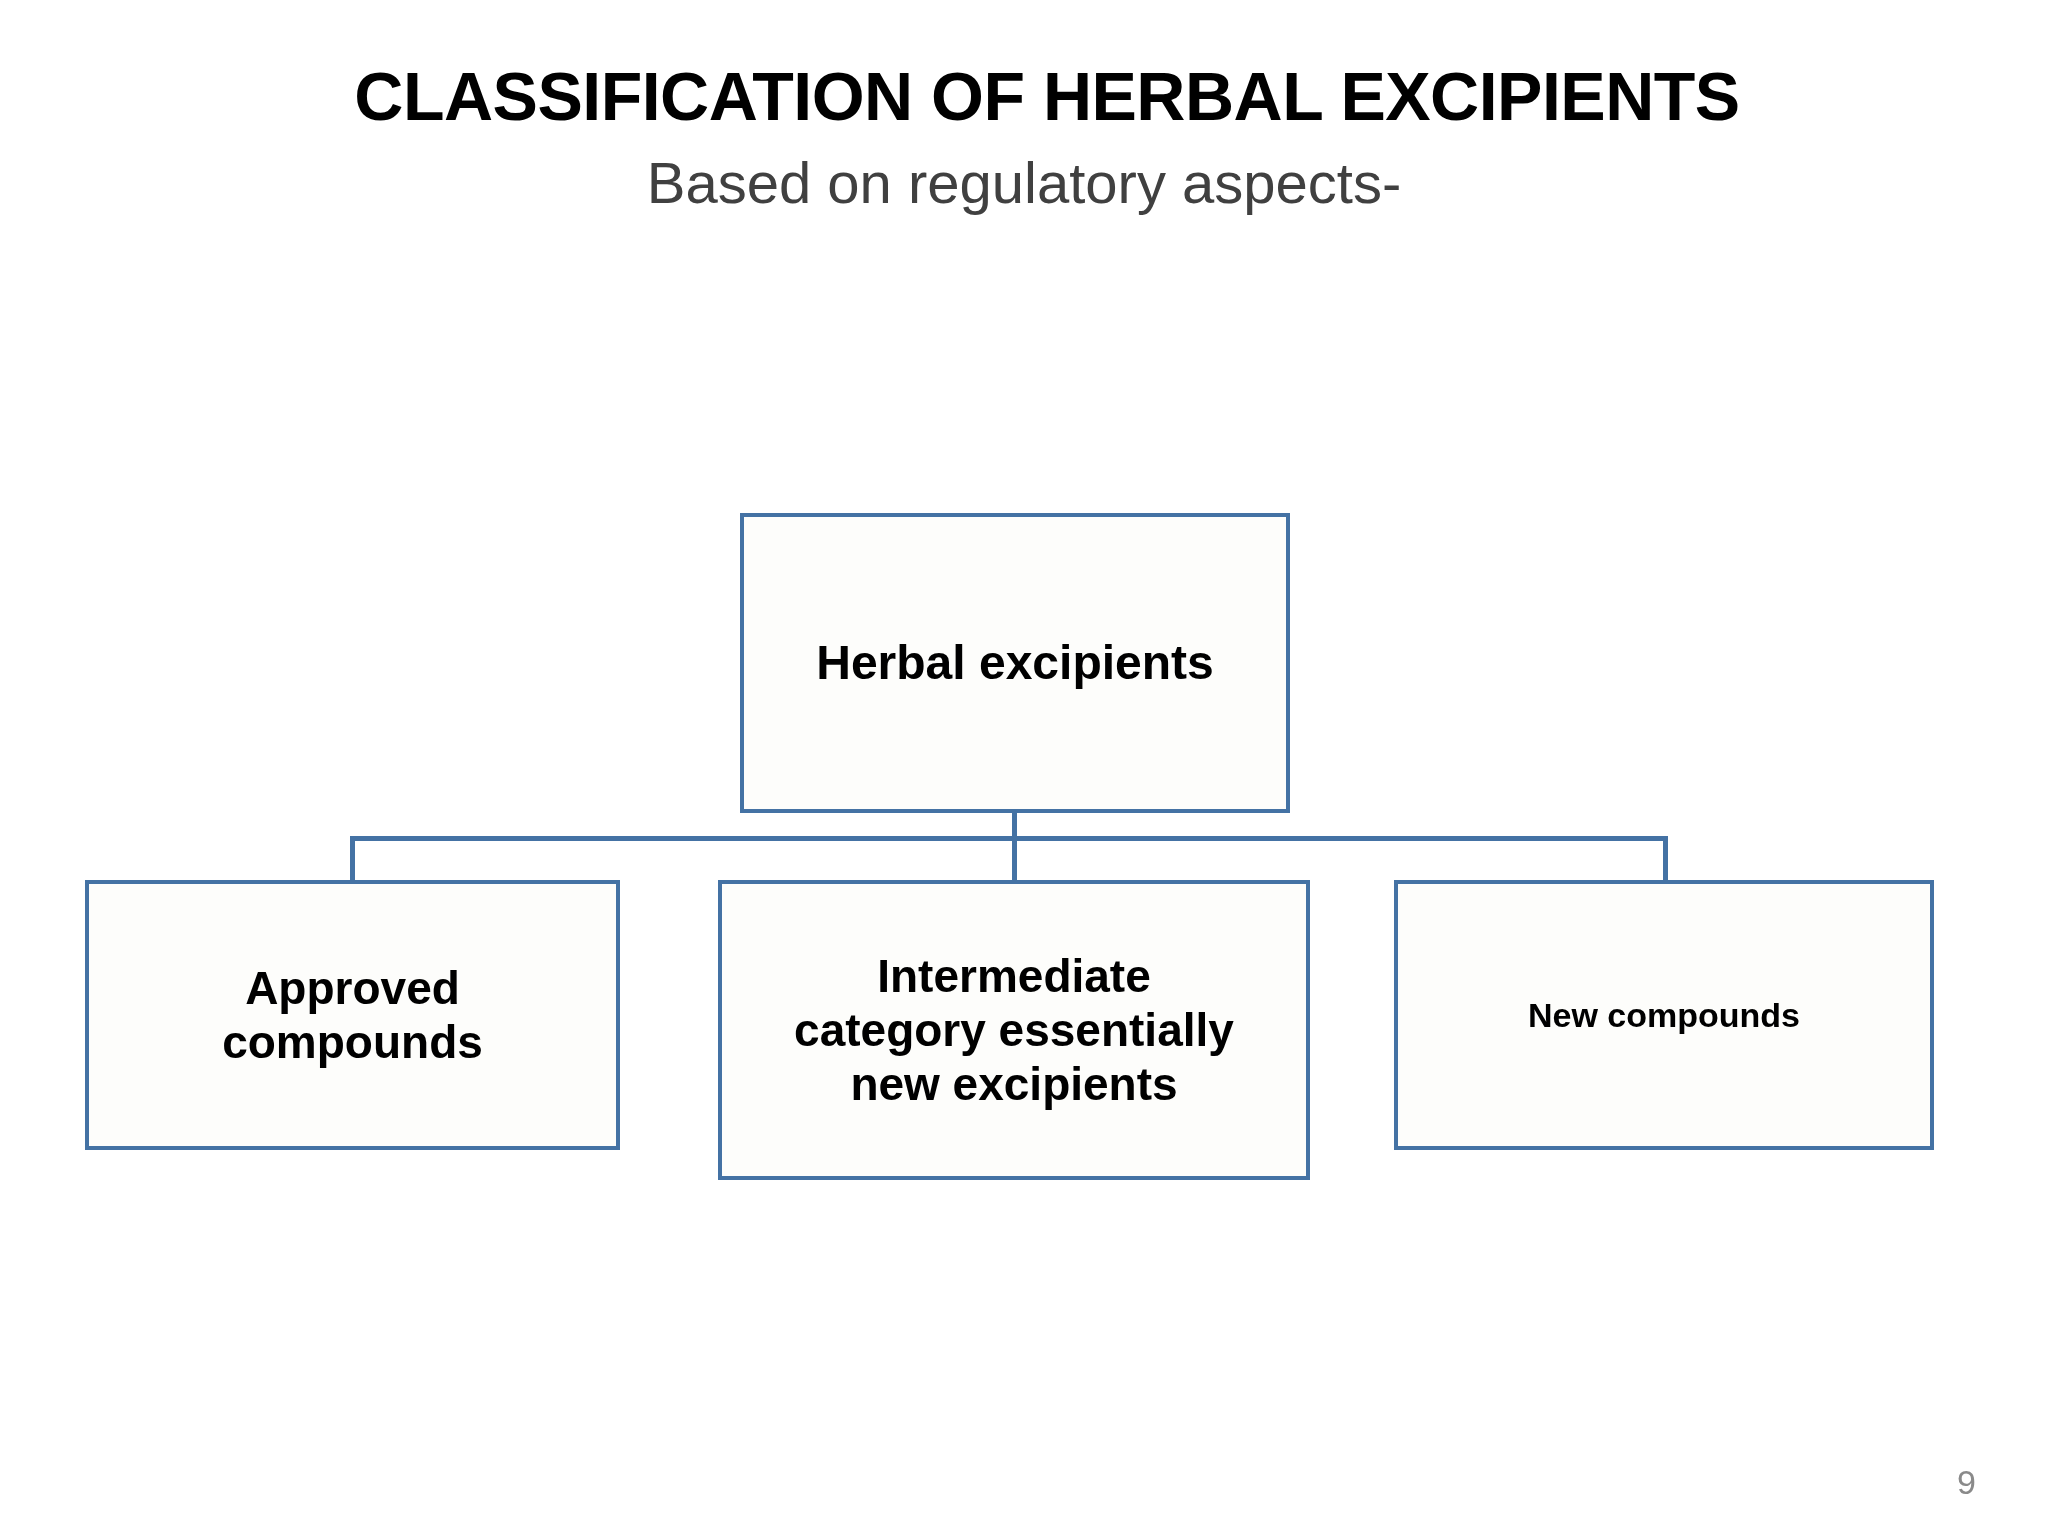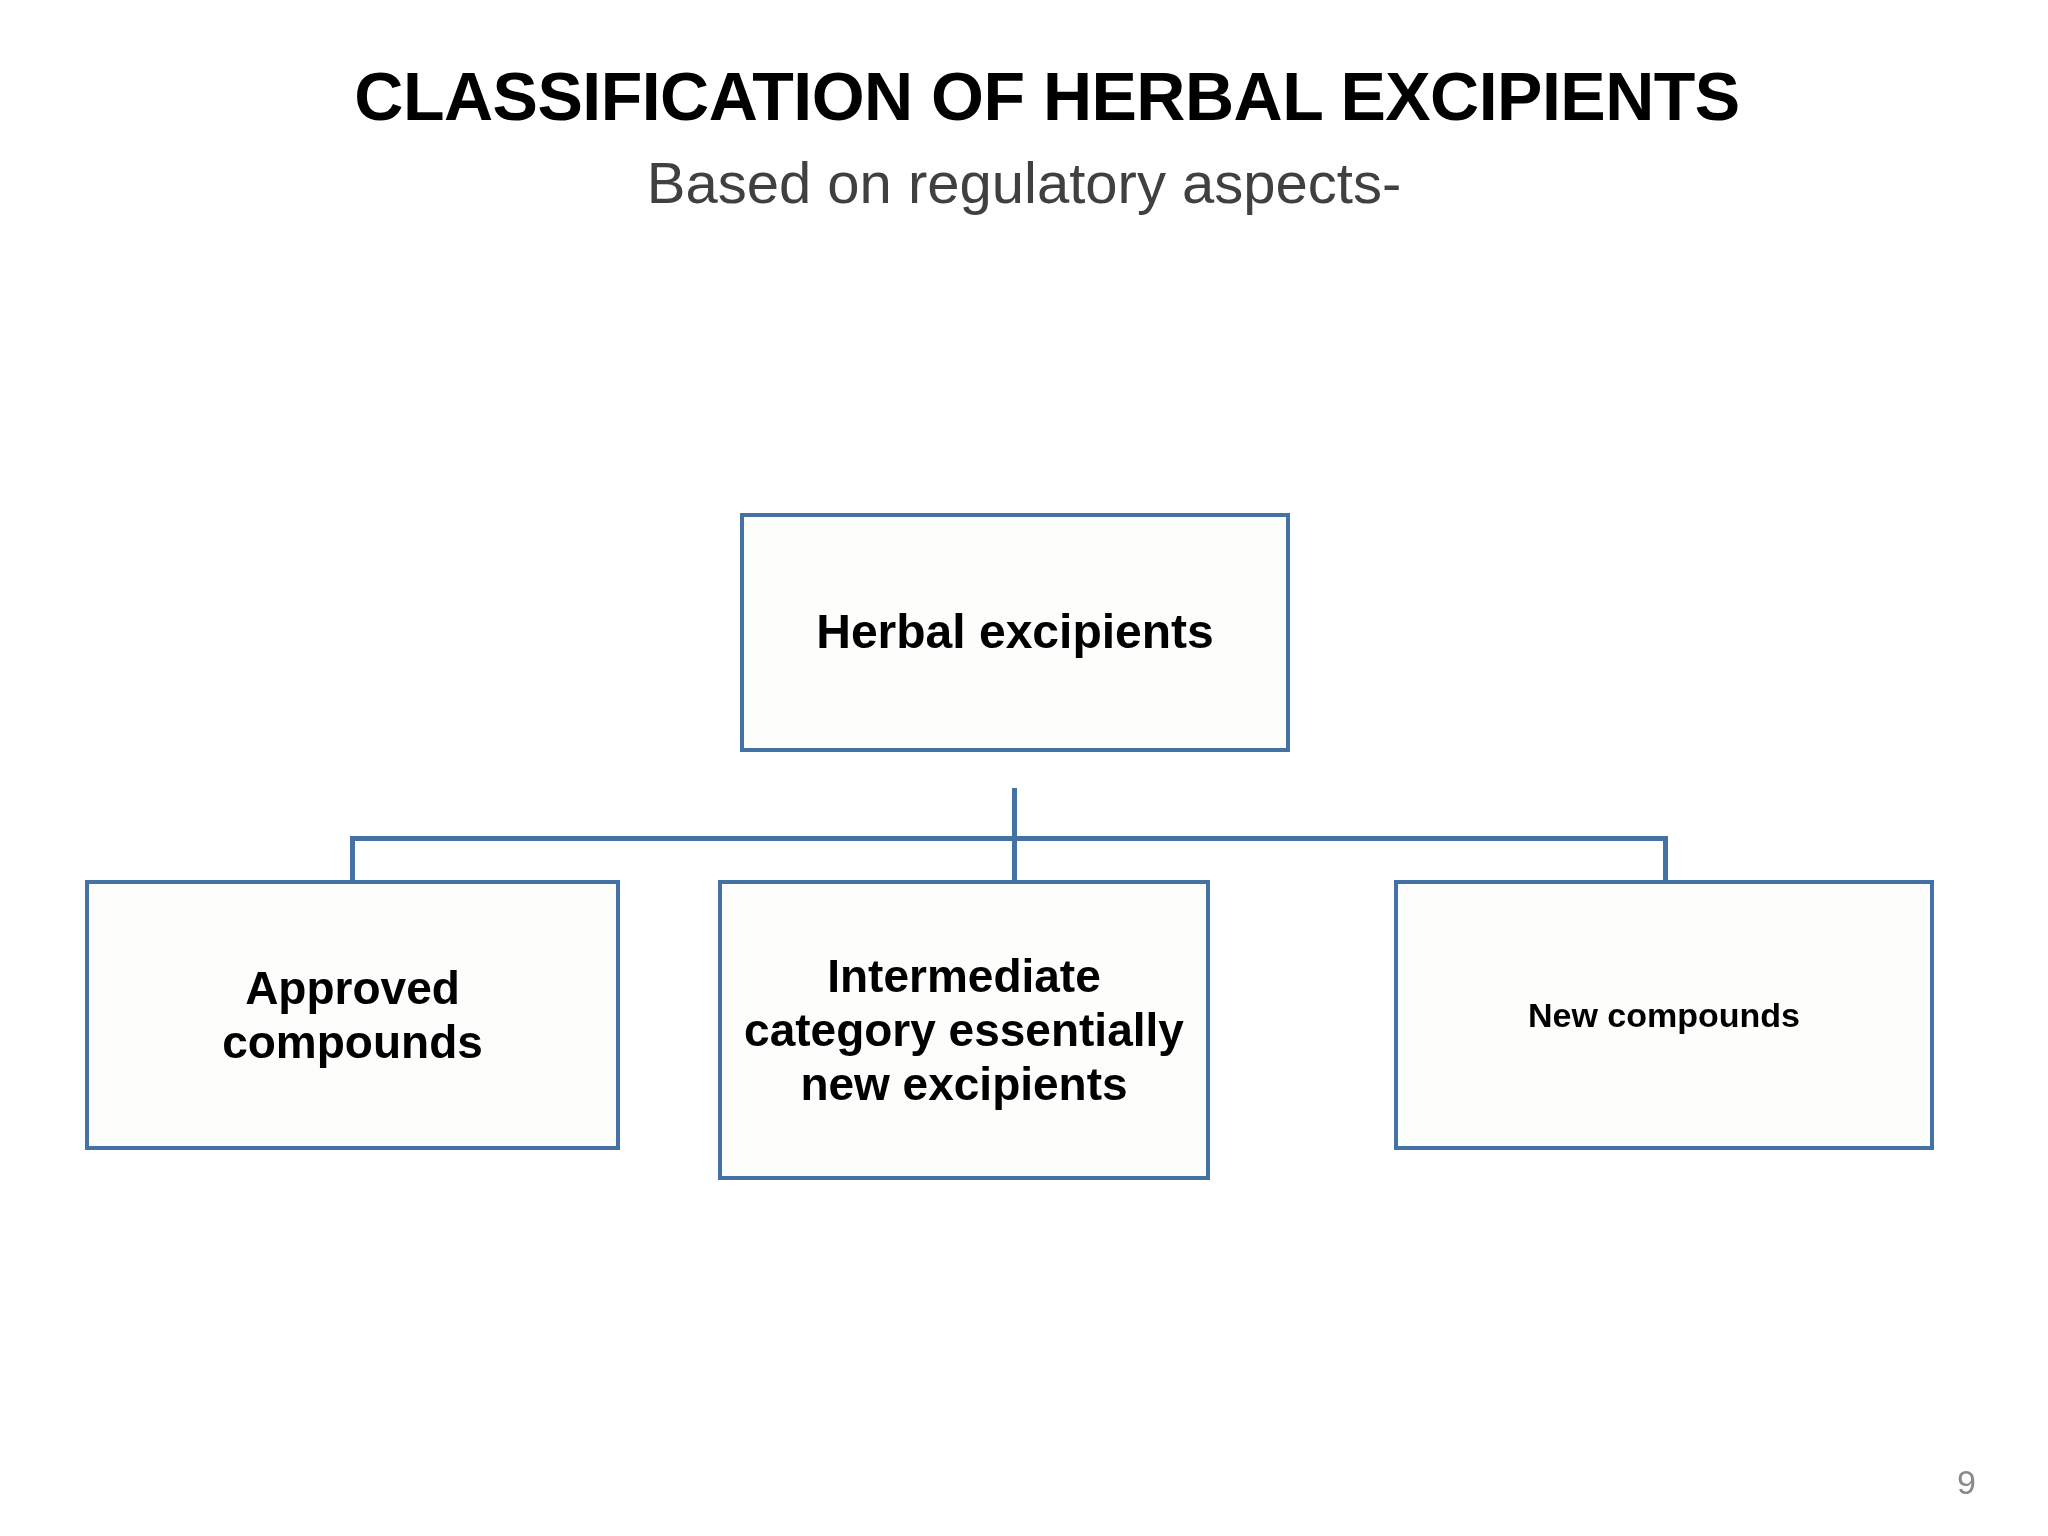--- a/index.html
+++ b/index.html
@@ -68,35 +68,35 @@
     color: #000000;
     line-height: 1.18;
     padding: 0 10px;
     white-space: pre-line;
   }
 
   #node-root {
     left: 740px;
     top: 513px;
     width: 550px;
-    height: 239px;
+    height: 300px;
   }
   #node-root .node-label { font-size: 48px; }
 
   #node-approved {
     left: 85px;
     top: 880px;
     width: 535px;
     height: 270px;
   }
 
   #node-intermediate {
     left: 718px;
     top: 880px;
-    width: 492px;
+    width: 592px;
     height: 300px;
   }
 
   #node-new {
     left: 1394px;
     top: 880px;
     width: 540px;
     height: 270px;
   }
   #node-new .node-label { font-size: 34px; }

